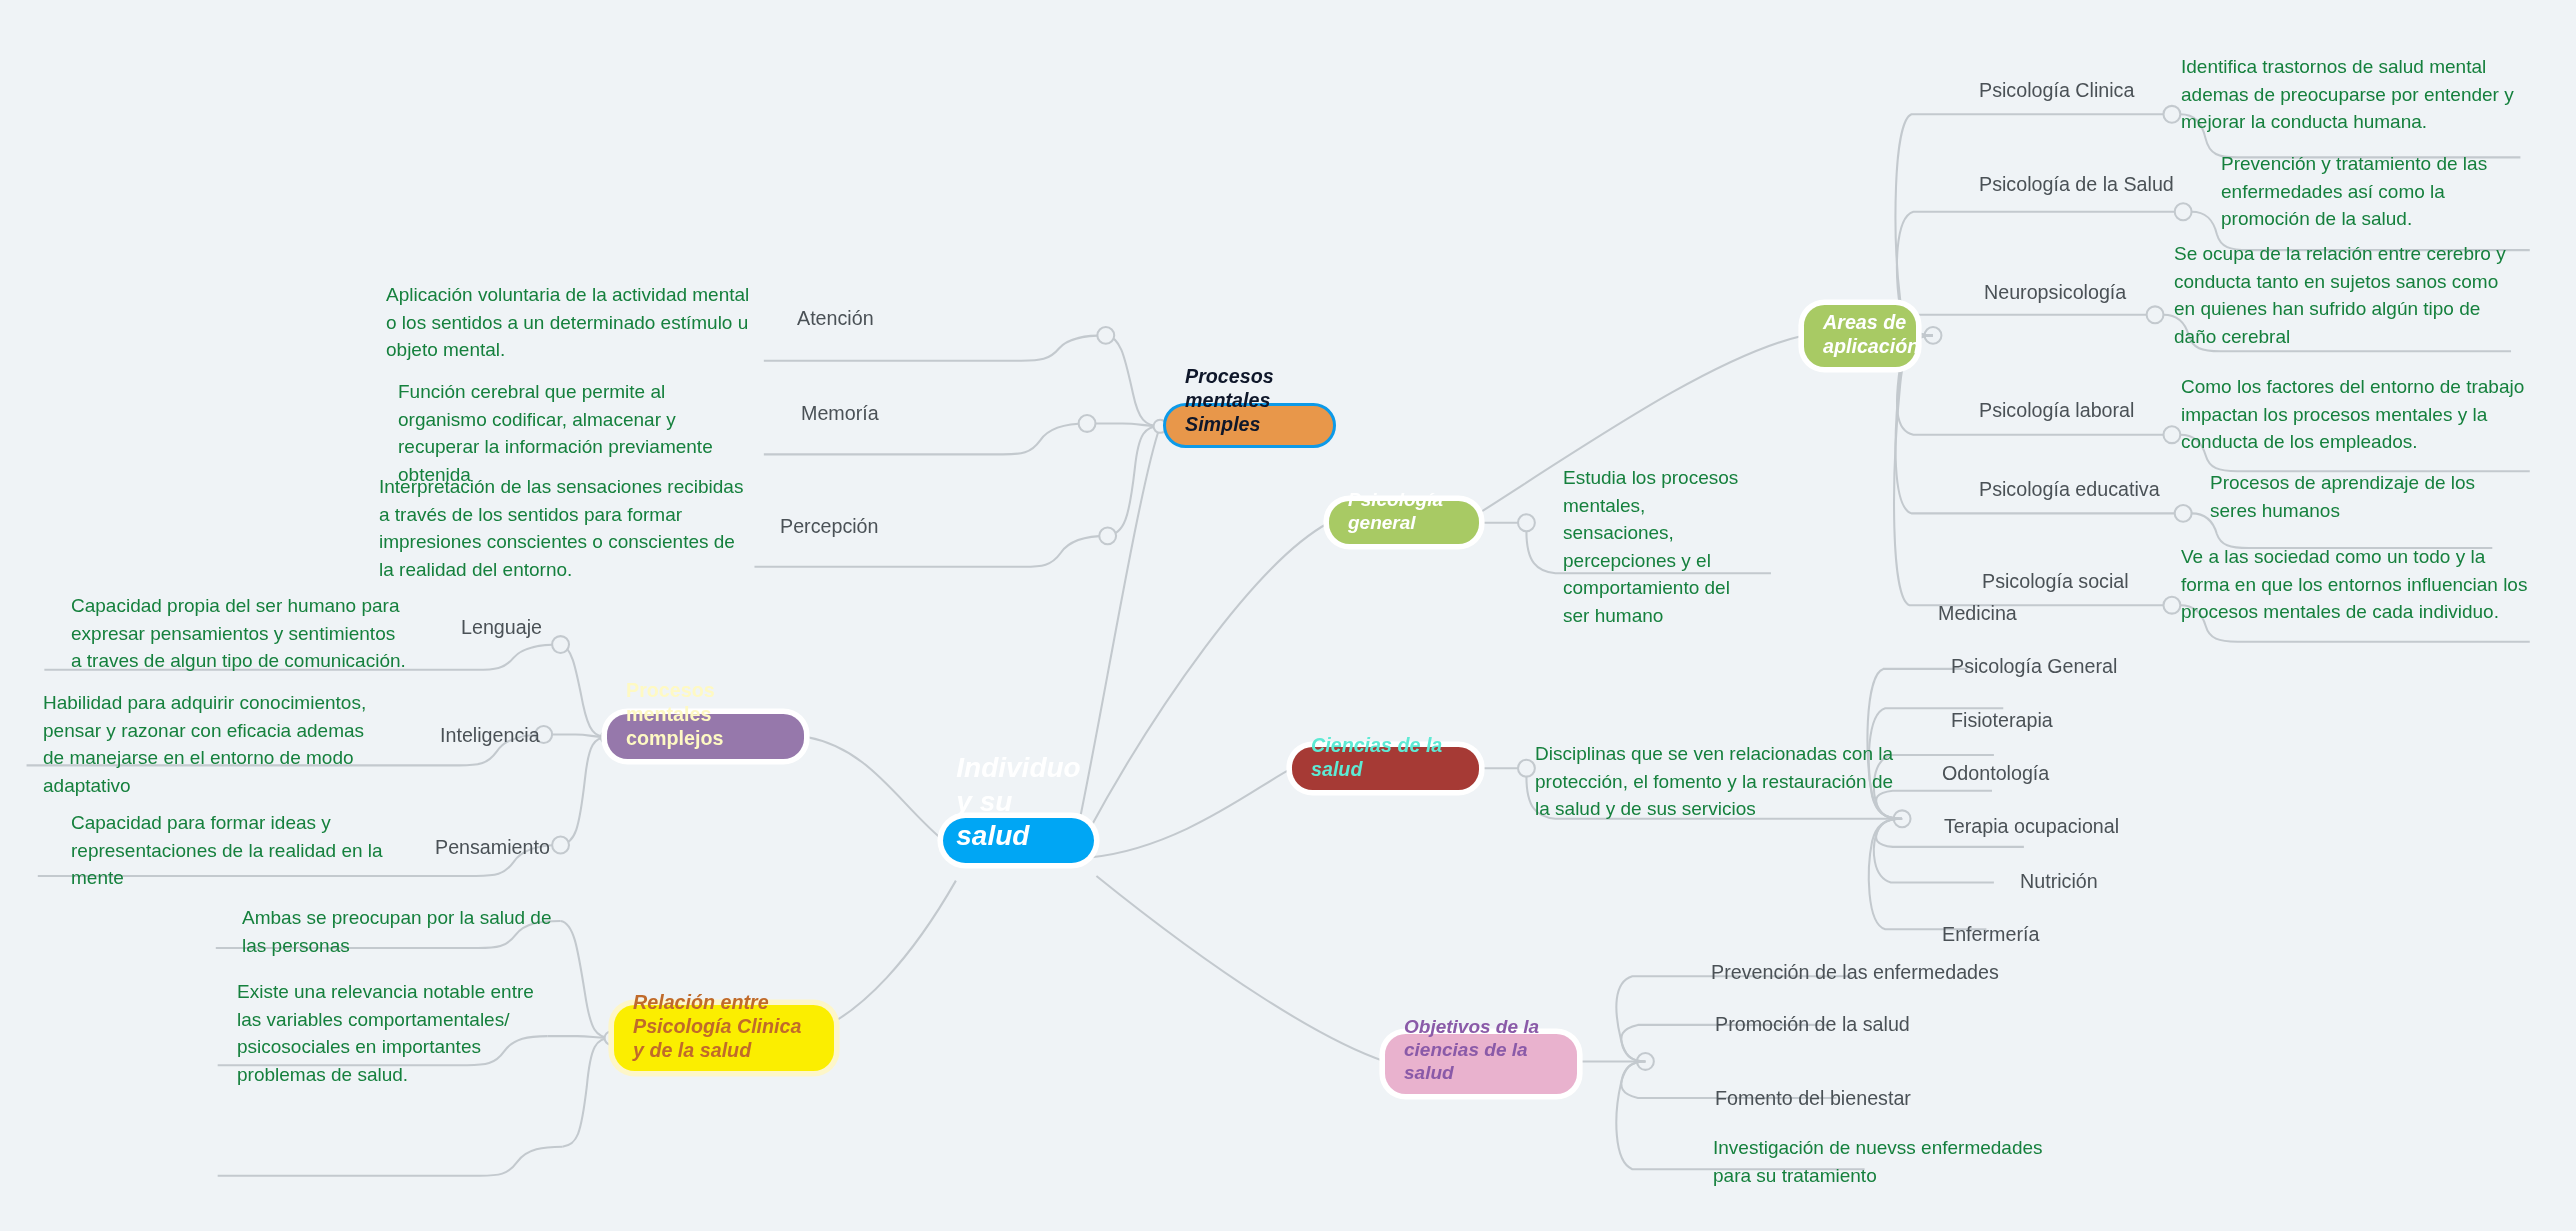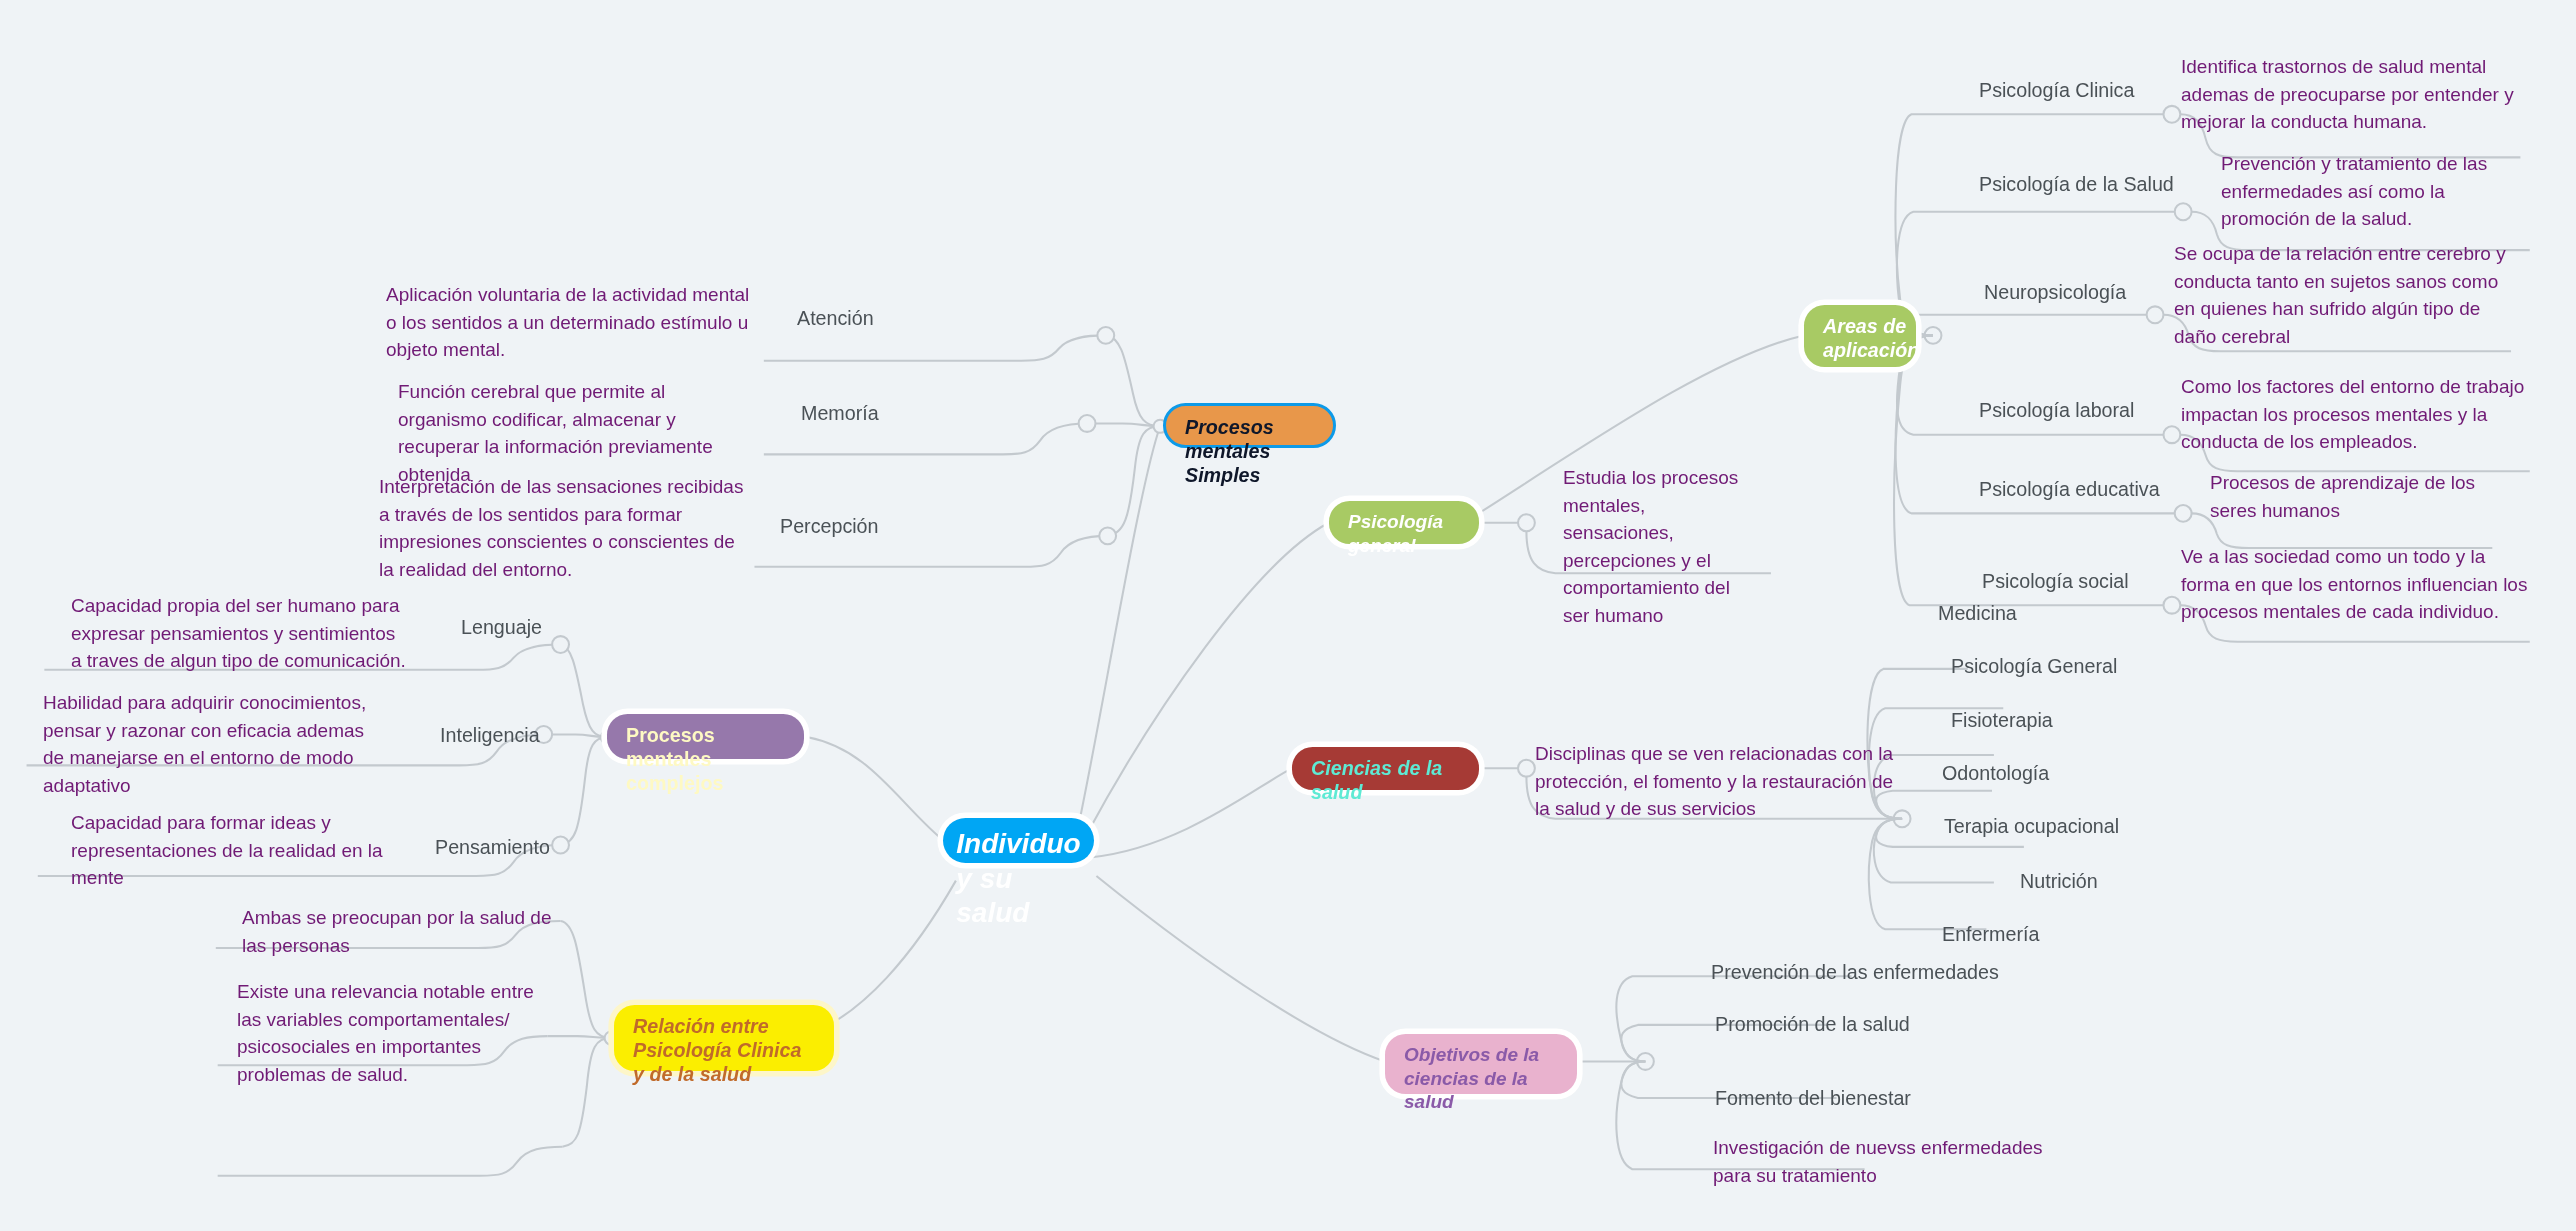--- a/index.html
+++ b/index.html
@@ -13,21 +13,21 @@
   #canvas{position:absolute;left:0;top:0;width:2576px;height:1231px;}
   svg.links{position:absolute;left:0;top:0;width:2576px;height:1231px;pointer-events:none;}
   svg.links path{fill:none;stroke:#c3c9ce;stroke-width:2.2;}
   svg.links circle{fill:#eff3f6;stroke:#c3c9ce;stroke-width:2.2;}
 
   
   .node{
     position:absolute;
     border-radius:20.6px;
     box-sizing:border-box;
-    display:flex;align-items:flex-start;
+    display:flex;align-items:flex-end;
     box-shadow:0 0 0 5.6px #ffffff;
     padding:9.4px 19px;
     line-height:1.22;
   }
   .node span{display:block;}
 
   .n-center{
     background:#00a6f4;color:#fff;font-size:28px;font-style:italic;font-weight:bold;
     border-radius:24px;justify-content:center;
   }
@@ -58,21 +58,21 @@
   
   .lbl{
     position:absolute;
     color:#4a5156;
     font-size:19.7px;
     line-height:1.42;
     white-space:nowrap;
   }
   .desc{
     position:absolute;
-    color:#701a75;
+    color:#15803d;
     font-size:19px;
     line-height:1.45;
   }
 </style>
 </head>
 <body style="background: rgb(239, 243, 246);">
 
 <div id="canvas">
 
   <svg class="links" viewBox="0 0 2749 1314">

